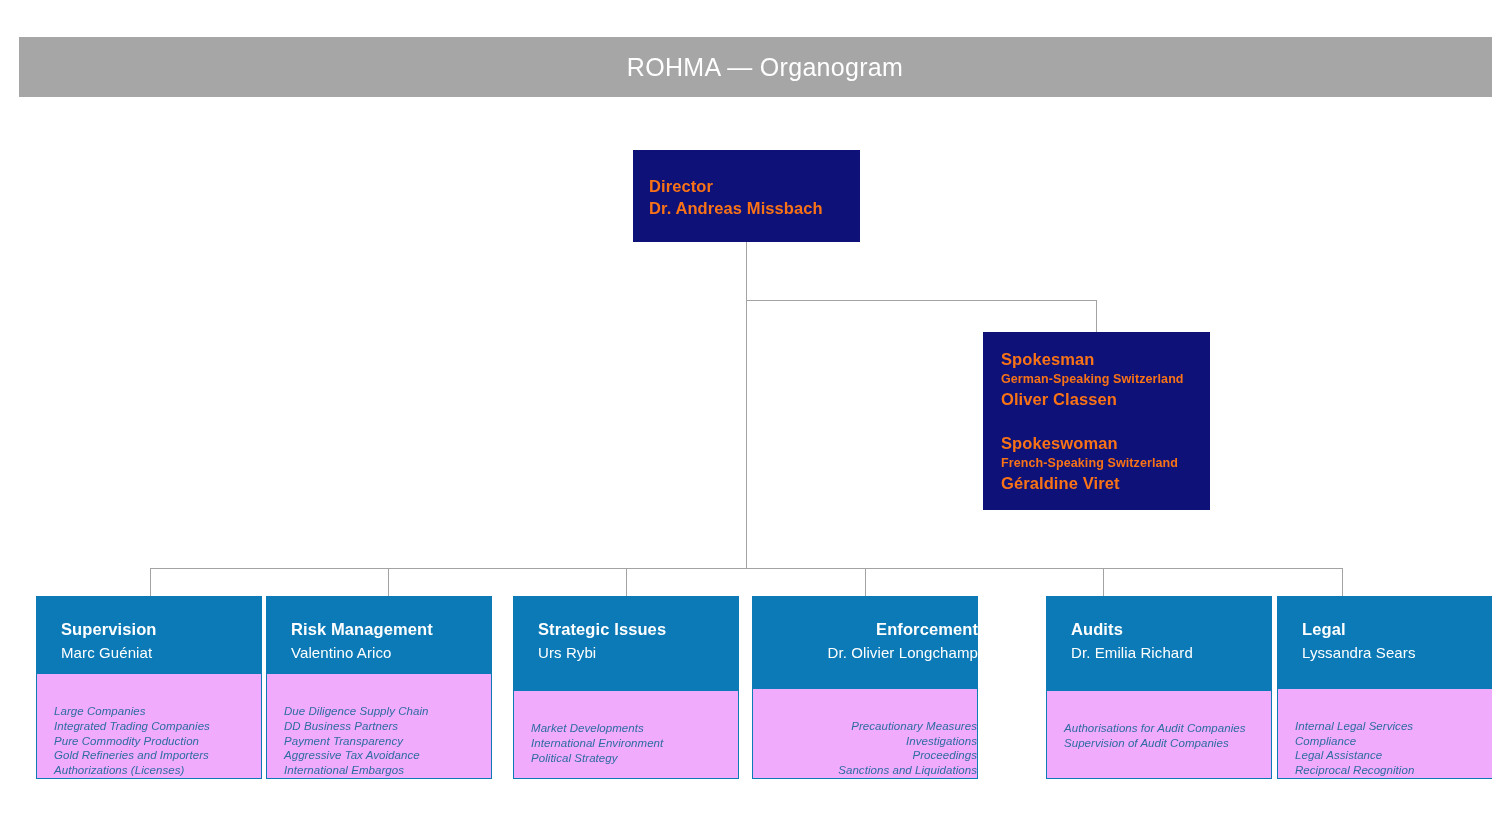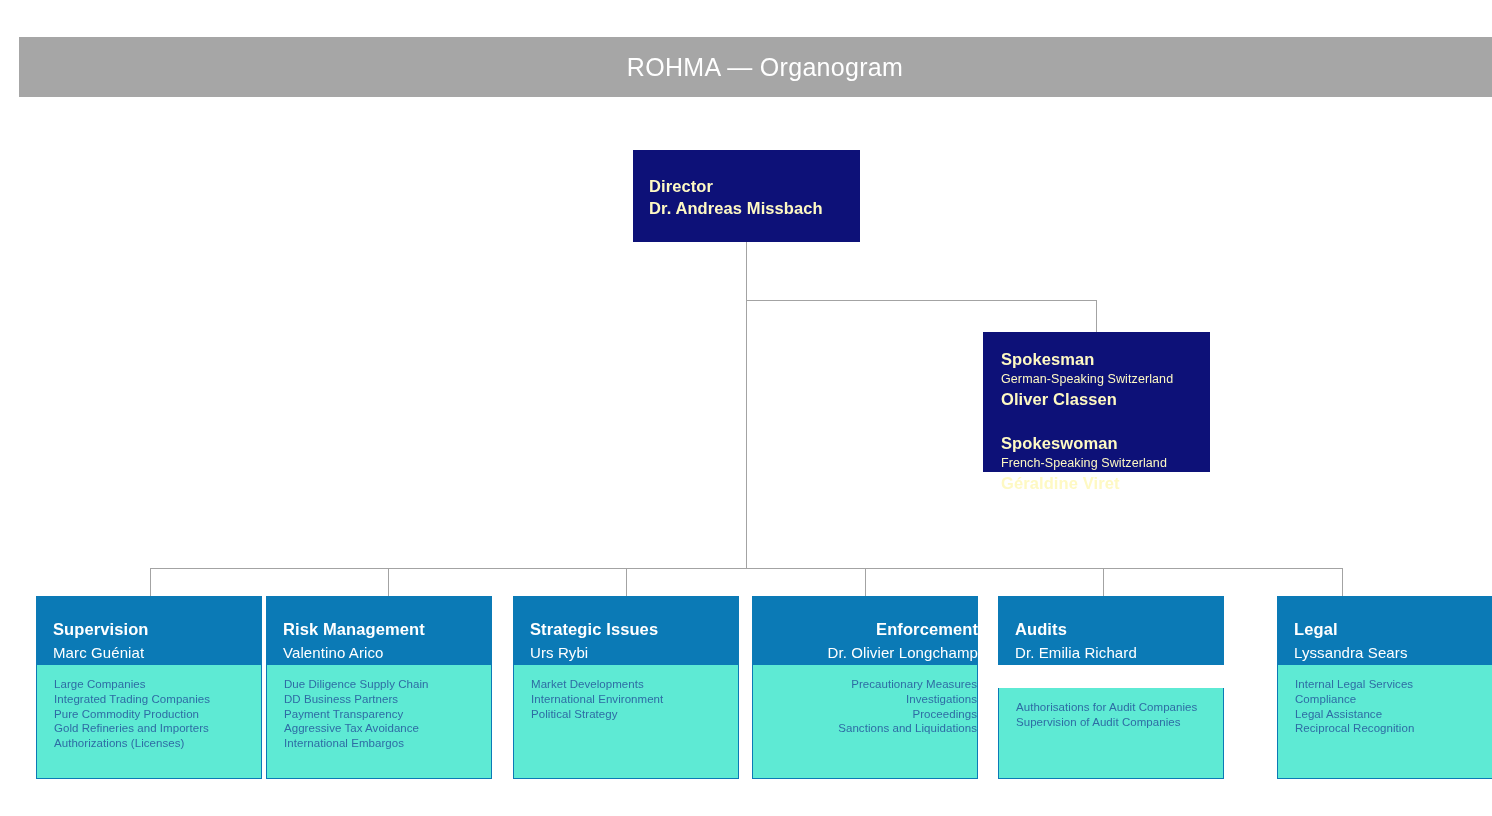--- a/index.html
+++ b/index.html
@@ -41,89 +41,90 @@
     position: absolute;
     background: #a3a3a3;
   }
   .vline { width: 1px; }
   .hline { height: 1px; }
 
   
   .navy-box {
     position: absolute;
     background: #0d1178;
-    color: #fef9c3;
+    color: #f97316;
   }
   #director-box {
     left: 633px; top: 150px;
     width: 227px; height: 92px;
     padding: 25px 0 0 16px;
   }
   .nb-role {
     font-size: 16.5px;
     font-weight: 700;
     line-height: 22px;
     letter-spacing: 0.1px;
   }
   .nb-name {
     font-size: 16.5px;
     font-weight: 700;
     line-height: 22px;
     letter-spacing: 0.1px;
   }
   .nb-sub {
     font-size: 12.5px;
-    font-weight: 400;
+    font-weight: 700;
     line-height: 18px;
     letter-spacing: 0.1px;
   }
 
   #spokes-box {
     left: 983px; top: 332px;
-    width: 227px; height: 140px;
+    width: 227px; height: 178px;
     padding: 16px 0 0 18px;
   }
   .spokes-group { margin-bottom: 0; }
   .spokes-gap { height: 22px; }
 
   
   .dept {
     position: absolute;
     top: 596px;
     width: 226px;
     height: 183px;
     display: flex;
     flex-direction: column;
   }
   .dept-head {
     background: #0b7ab6;
-    height: 69px;
+    height: 95px;
     color: #ffffff;
-    padding: 22px 0 0 17px;
+    padding: 22px 0 0 25px;
   }
   .dept-title {
     font-size: 16.5px;
     font-weight: 700;
     line-height: 23px;
     letter-spacing: 0.1px;
     white-space: nowrap;
   }
   .dept-lead {
     font-size: 15px;
     font-weight: 400;
     line-height: 23px;
     letter-spacing: 0.1px;
     white-space: nowrap;
   }
   .dept-body {
     flex: 1;
-    background: #5eead4;
+    background: #f0abfc;
     border: 1px solid #0b7ab6;
     border-top: none;
-    padding: 12px 0 0 17px;
+    padding: 30px 0 0 17px;
+    font-style: italic;
   }
   .dept-item {
     font-size: 11.5px;
     color: #2e6ca4;
     line-height: 14.8px;
     letter-spacing: 0.05px;
     white-space: nowrap;
   }
 </style>
 </head>
@@ -214,21 +215,21 @@
           <div class="dept-title">Enforcement</div>
           <div class="dept-lead">Dr. Olivier Longchamp</div>
         </div>
         <div class="dept-body">
           <div class="dept-item">Precautionary Measures</div>
           <div class="dept-item">Investigations</div>
           <div class="dept-item">Proceedings</div>
           <div class="dept-item">Sanctions and Liquidations</div>
         </div>
       </div>
-      <div class="dept" style="left: 998px; gap: 23px;">
+      <div class="dept" style="left: 1046px;">
         <div class="dept-head">
           <div class="dept-title">Audits</div>
           <div class="dept-lead">Dr. Emilia Richard</div>
         </div>
         <div class="dept-body">
           <div class="dept-item">Authorisations for Audit Companies</div>
           <div class="dept-item">Supervision of Audit Companies</div>
         </div>
       </div>
       <div class="dept" style="left: 1229px; margin-left: 48px;">

